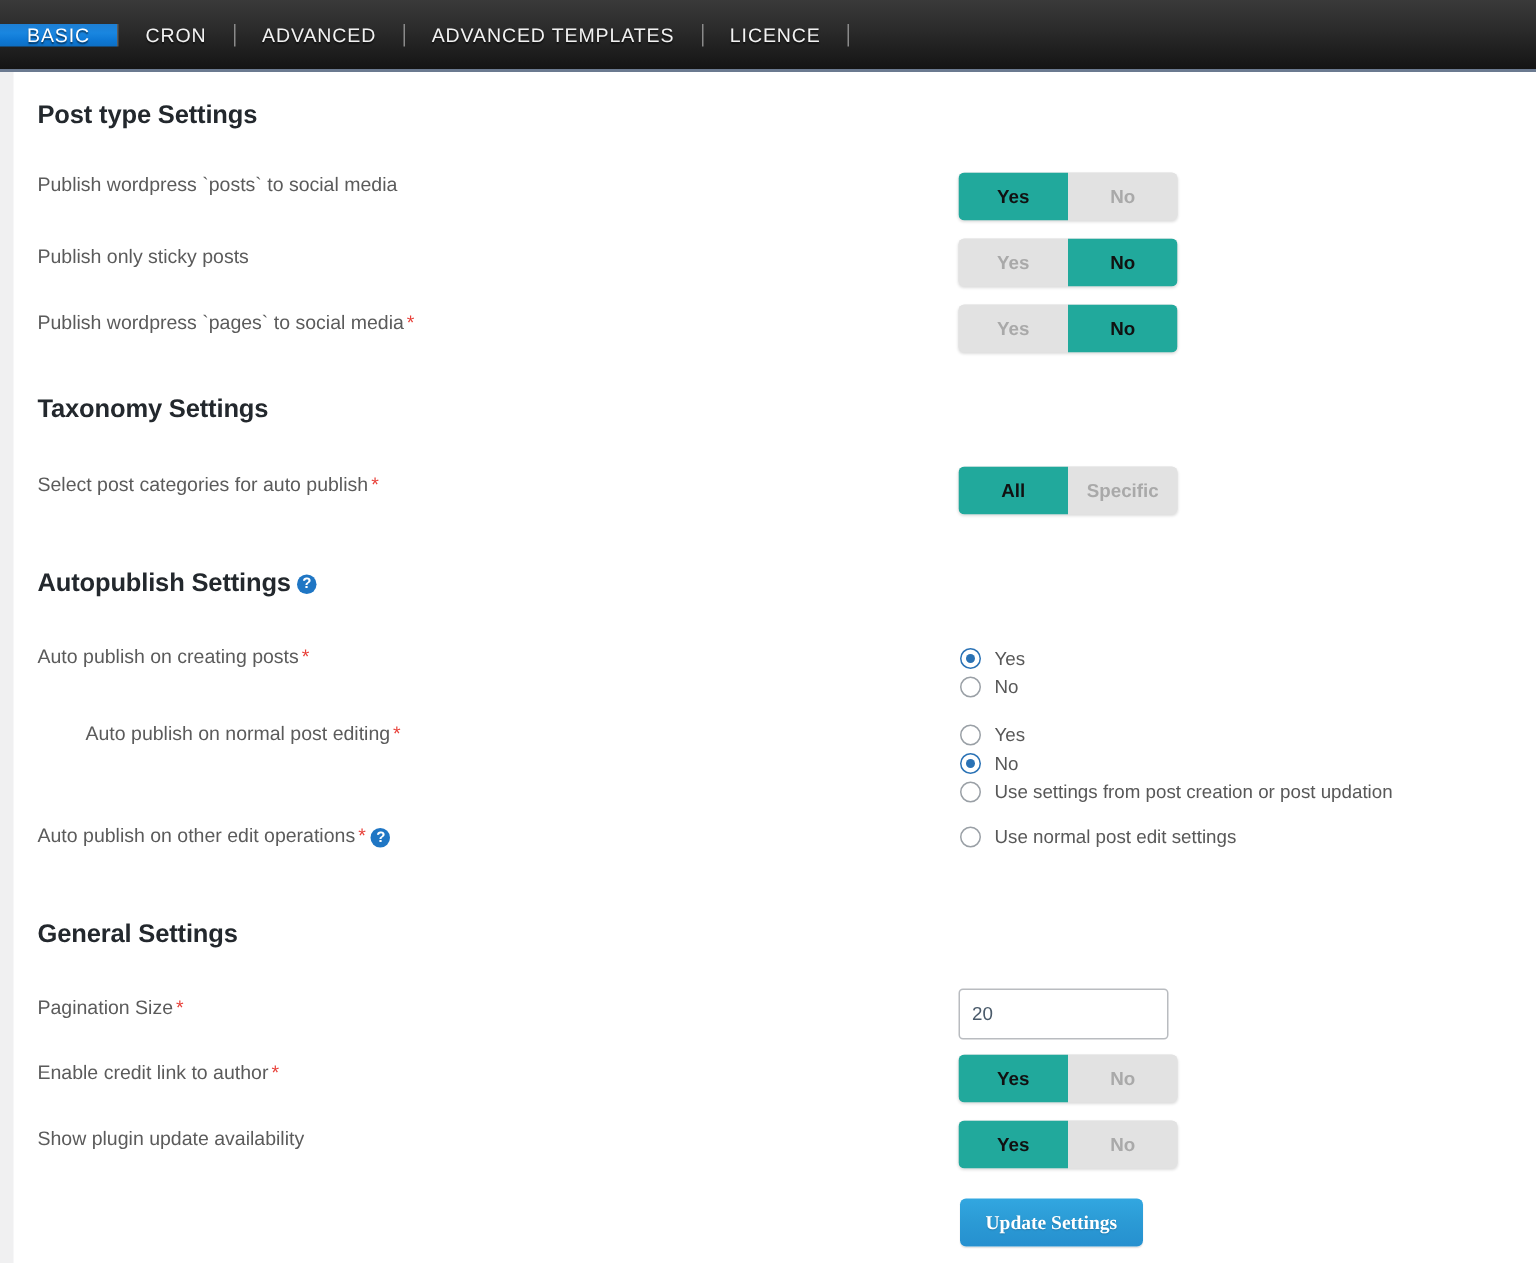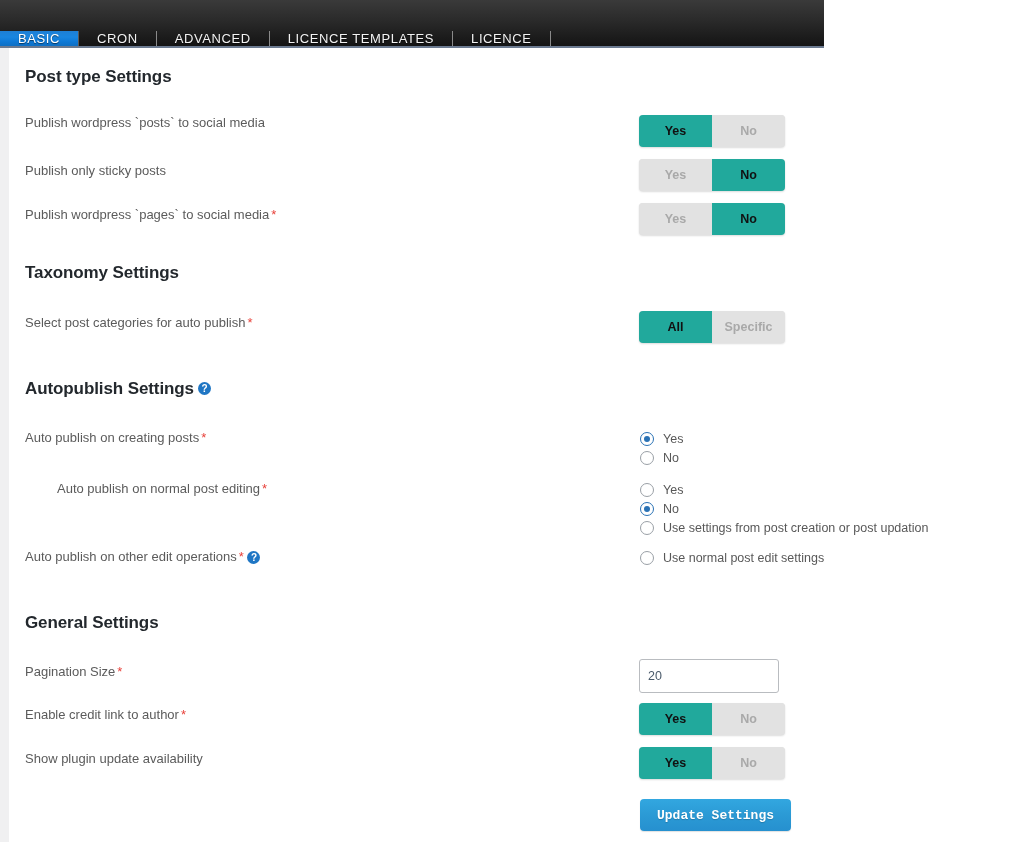--- a/index.html
+++ b/index.html
@@ -18,25 +18,25 @@
     width: 1024px;
     height: 842px;
     background: #ffffff;
   }
 
   
   .tabbar {
     position: absolute;
     left: 0;
     top: 0;
-    width: 824px;
+    width: 1024px;
     height: 48px;
     background: linear-gradient(to bottom, #3a3a3a 0%, #2a2a2a 45%, #141414 100%);
     display: flex;
-    align-items: flex-end;
+    align-items: center;
     border-bottom: 2px solid #6b7a90;
   }
   .tab {
     display: flex;
     align-items: center;
     justify-content: center;
     padding: 0 18px;
     color: #f2f2f2;
     font-size: 13px;
     letter-spacing: 0.6px;
@@ -197,21 +197,21 @@
   .submit-btn {
     position: absolute;
     height: 32px;
     padding: 0 17px;
     border: none;
     border-radius: 4px;
     background: linear-gradient(to bottom, #32a7e0 0%, #2b9ad5 50%, #2690cf 100%);
     color: #ffffff;
     font-size: 13px;
     font-weight: bold;
-    font-family: Liberation Mono, monospace;
+    font-family: Liberation Serif, serif;
     cursor: pointer;
     box-shadow: 0 1px 1px rgba(0,0,0,0.12);
     text-shadow: 0 1px 1px rgba(0,0,0,0.18);
   }
 </style>
 </head>
 <body>
 
 <div id="page">
 
@@ -219,21 +219,21 @@
     <div class="tab active">
       <span>BASIC</span>
     </div>
     <div class="tab">
       <span>CRON</span>
     </div>
     <div class="tab">
       <span>ADVANCED</span>
     </div>
     <div class="tab">
-      <span>LICENCE TEMPLATES</span>
+      <span>ADVANCED TEMPLATES</span>
     </div>
     <div class="tab">
       <span>LICENCE</span>
     </div>
     <div class="tab tab-filler"></div>
   </div>
 
   <div class="content">
 
     <div class="section-title" style="left:16px; top:19px;">Post type Settings</div>

